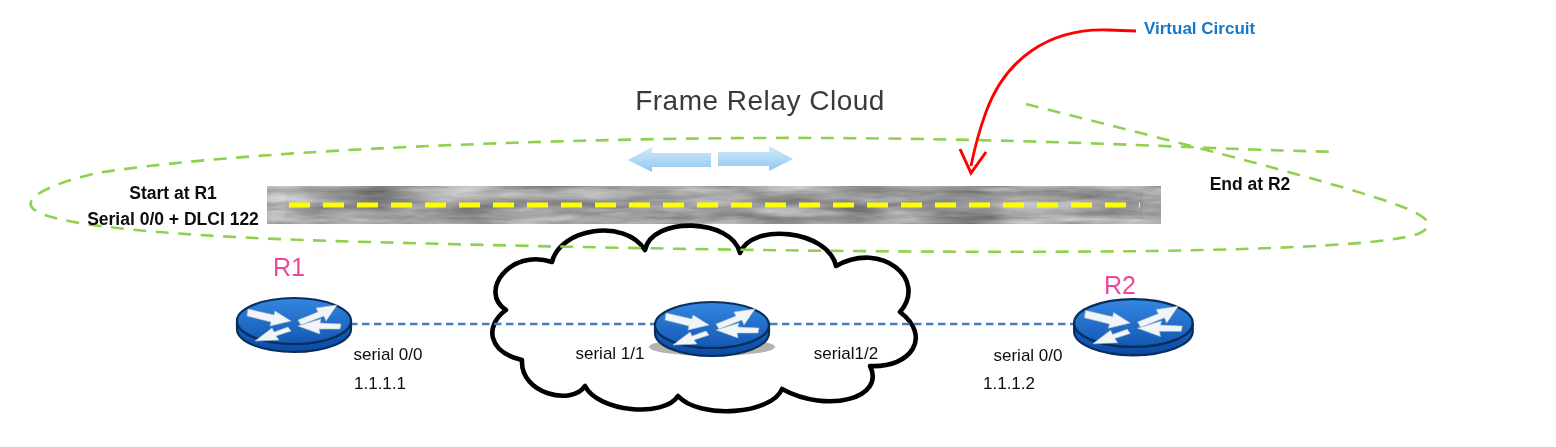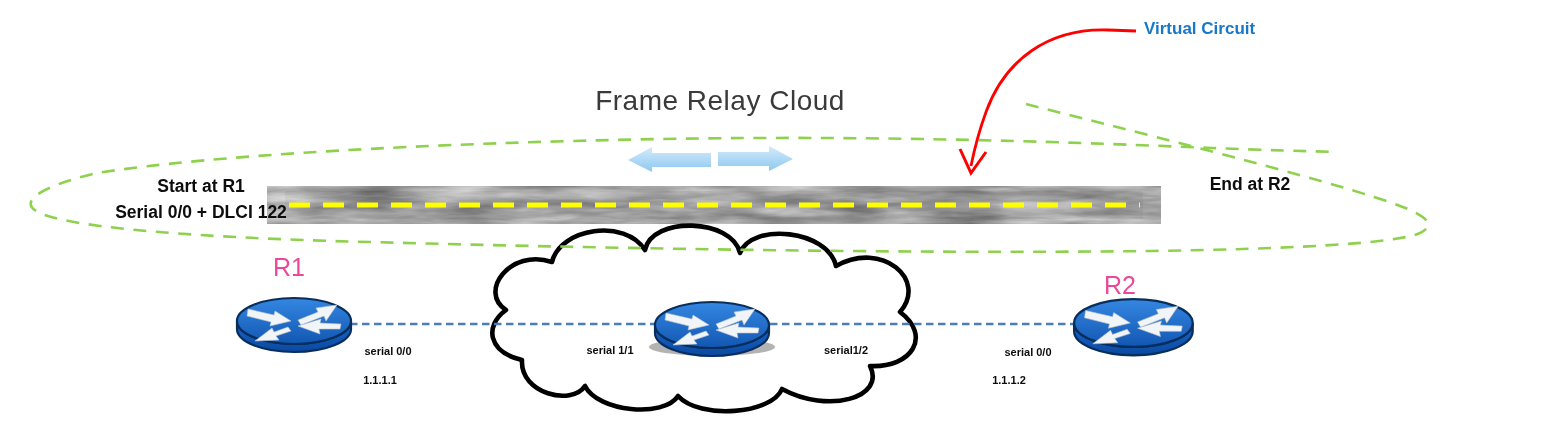--- a/index.html
+++ b/index.html
@@ -13,33 +13,33 @@
   .layer{position:absolute;left:0;top:0;}
   .lbl{
     position:absolute;
     transform:translateX(-50%);
     white-space:nowrap;
     color:#000;
     font-family:"Liberation Sans", sans-serif;
   }
   .lbl.left-align{transform:none;}
   .title{
-    font-size:28px;font-weight:400;color:#3a3a3a;letter-spacing:0.5px;
+    font-size:28px;font-weight:400;color:#3a3a3a;letter-spacing:0.5px;margin-left:40px;
   }
   .vc{
     font-size:17px;font-weight:700;color:#1878C8;
   }
   .anno{
     font-size:17.5px;font-weight:700;line-height:26px;text-align:center;color:#0d0d0d;
   }
   .router-name{
     font-size:25px;font-weight:400;color:#ec4899;
   }
   .small-bold{
-    font-size:11px;font-weight:700;color:#0d0d0d;
+    font-size:17px;font-weight:400;color:#0d0d0d;
   }
 </style>
 </head>
 <body>
 
 <div class="stage">
 
   <svg class="layer" width="1556" height="447" viewBox="0 0 1556 447">
     <defs>
 
@@ -131,21 +131,21 @@
     <g fill="none" stroke="#FF0000">
       <path stroke-width="2.8" d="M 1136 31 L 1108 30 C 1048 28 1005 60 986 112 C 978 134 974 151 971 166"></path>
       <polyline stroke-width="3" points="960,149 971,173 986,152"></polyline>
     </g>
   </svg>
 
   <div class="lbl title" style="left:720px;top:85px;">Frame Relay Cloud</div>
 
   <div class="lbl vc left-align" style="left:1144px;top:19px;">Virtual Circuit</div>
 
-  <div class="lbl anno" style="left:173px;top:173px;margin-left:28px;">
+  <div class="lbl anno" style="left:173px;top:180px;">
     <div>Start at R1</div>
     <div>Serial 0/0 + DLCI 122</div>
   </div>
 
   <div class="lbl anno" style="left:1250px;top:171px;">
     <div>End at R2</div>
   </div>
 
   <div class="lbl router-name" style="left:289px;top:253px;">R1</div>
   <div class="lbl router-name" style="left:1120px;top:271px;">R2</div>

